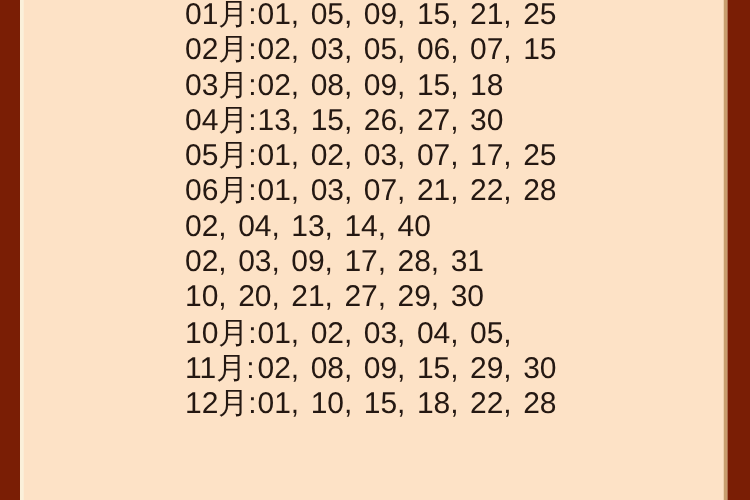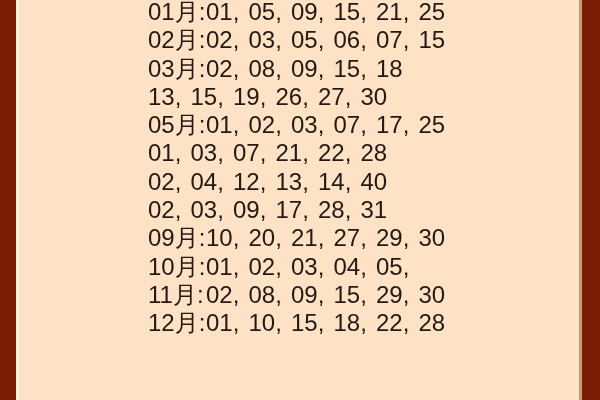--- a/index.html
+++ b/index.html
@@ -93,62 +93,61 @@
       </div>
       <div class="row">
         <span class="month-label">03月:</span>
         <span class="num-cell">02,</span>
         <span class="num-cell">08,</span>
         <span class="num-cell">09,</span>
         <span class="num-cell">15,</span>
         <span class="num-cell">18</span>
       </div>
       <div class="row">
+        <span class="month-label">04月:</span>
         <span class="num-cell">13,</span>
         <span class="num-cell">15,</span>
-        <span class="num-cell">19,</span>
         <span class="num-cell">26,</span>
         <span class="num-cell">27,</span>
         <span class="num-cell">30</span>
       </div>
       <div class="row">
         <span class="month-label">05月:</span>
         <span class="num-cell">01,</span>
         <span class="num-cell">02,</span>
         <span class="num-cell">03,</span>
         <span class="num-cell">07,</span>
         <span class="num-cell">17,</span>
         <span class="num-cell">25</span>
       </div>
       <div class="row">
+        <span class="month-label">06月:</span>
         <span class="num-cell">01,</span>
         <span class="num-cell">03,</span>
         <span class="num-cell">07,</span>
         <span class="num-cell">21,</span>
         <span class="num-cell">22,</span>
         <span class="num-cell">28</span>
       </div>
       <div class="row">
         <span class="num-cell">02,</span>
         <span class="num-cell">04,</span>
-        <span class="num-cell">12,</span>
         <span class="num-cell">13,</span>
         <span class="num-cell">14,</span>
         <span class="num-cell">40</span>
       </div>
       <div class="row">
         <span class="num-cell">02,</span>
         <span class="num-cell">03,</span>
         <span class="num-cell">09,</span>
         <span class="num-cell">17,</span>
         <span class="num-cell">28,</span>
         <span class="num-cell">31</span>
       </div>
       <div class="row">
-        <span class="month-label">09月:</span>
         <span class="num-cell">10,</span>
         <span class="num-cell">20,</span>
         <span class="num-cell">21,</span>
         <span class="num-cell">27,</span>
         <span class="num-cell">29,</span>
         <span class="num-cell">30</span>
       </div>
       <div class="row">
         <span class="month-label">10月:</span>
         <span class="num-cell">01,</span>

